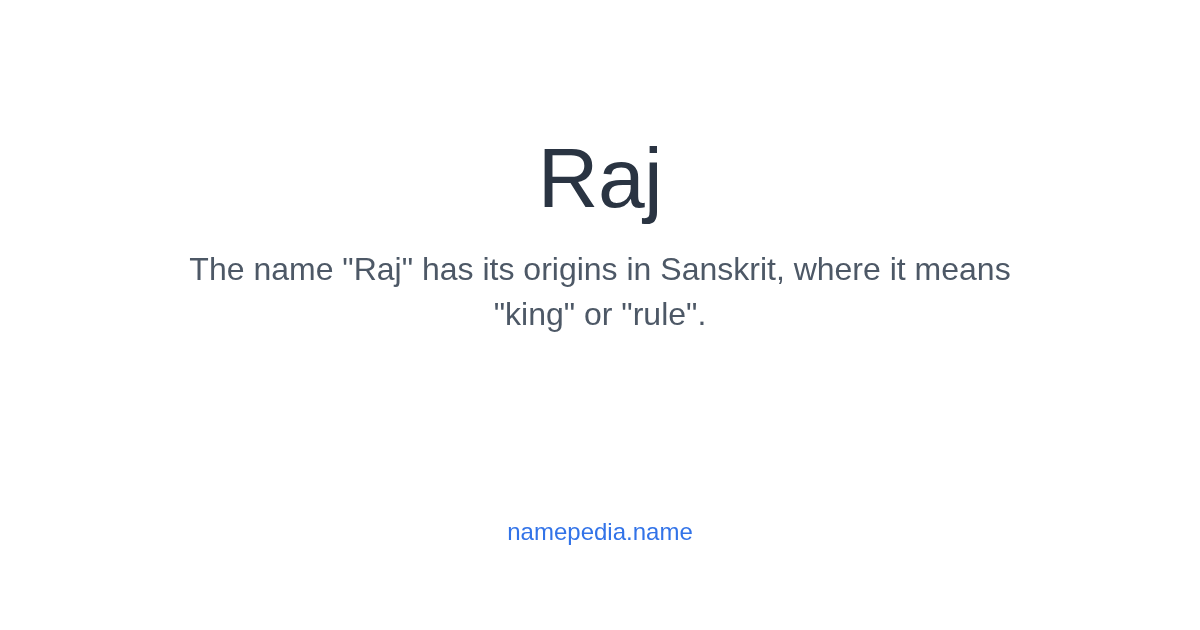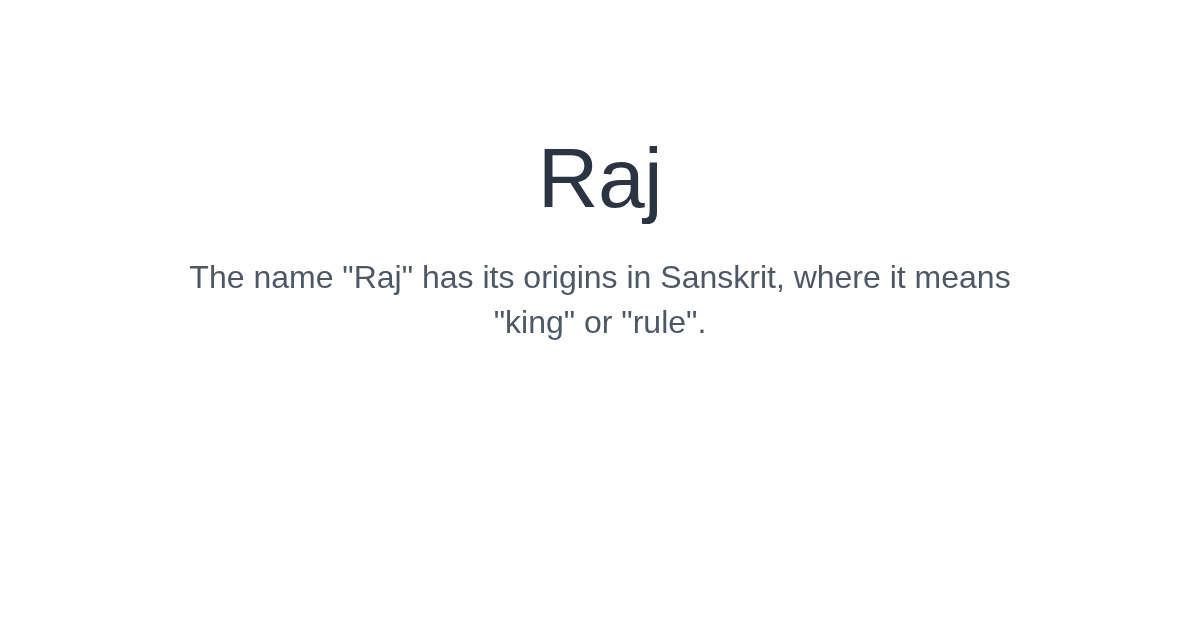--- a/index.html
+++ b/index.html
@@ -33,21 +33,21 @@
     height: 470px;
     display: flex;
     flex-direction: column;
     align-items: center;
     justify-content: center;
     box-sizing: border-box;
     padding: 0 70px;
   }
 
   .name-title {
-    margin: 8px;
+    margin: 0;
     font-size: 84px;
     line-height: 1.08;
     font-weight: 400;
     letter-spacing: -0.5px;
     color: #2a3442;
     text-align: center;
     white-space: nowrap;
   }
 
   .name-description {
@@ -83,14 +83,17 @@
 <body>
 
 <div class="card">
 
   <div class="hero">
     <h1 class="name-title">Raj</h1>
 
     <p class="name-description">The name "Raj" has its origins in Sanskrit, where it means "king" or "rule".</p>
   </div>
 
+  <div class="footer">
+    <a class="site-link" href="#">namepedia.name</a>
+  </div>
 
 </div>
 
 </body></html>

